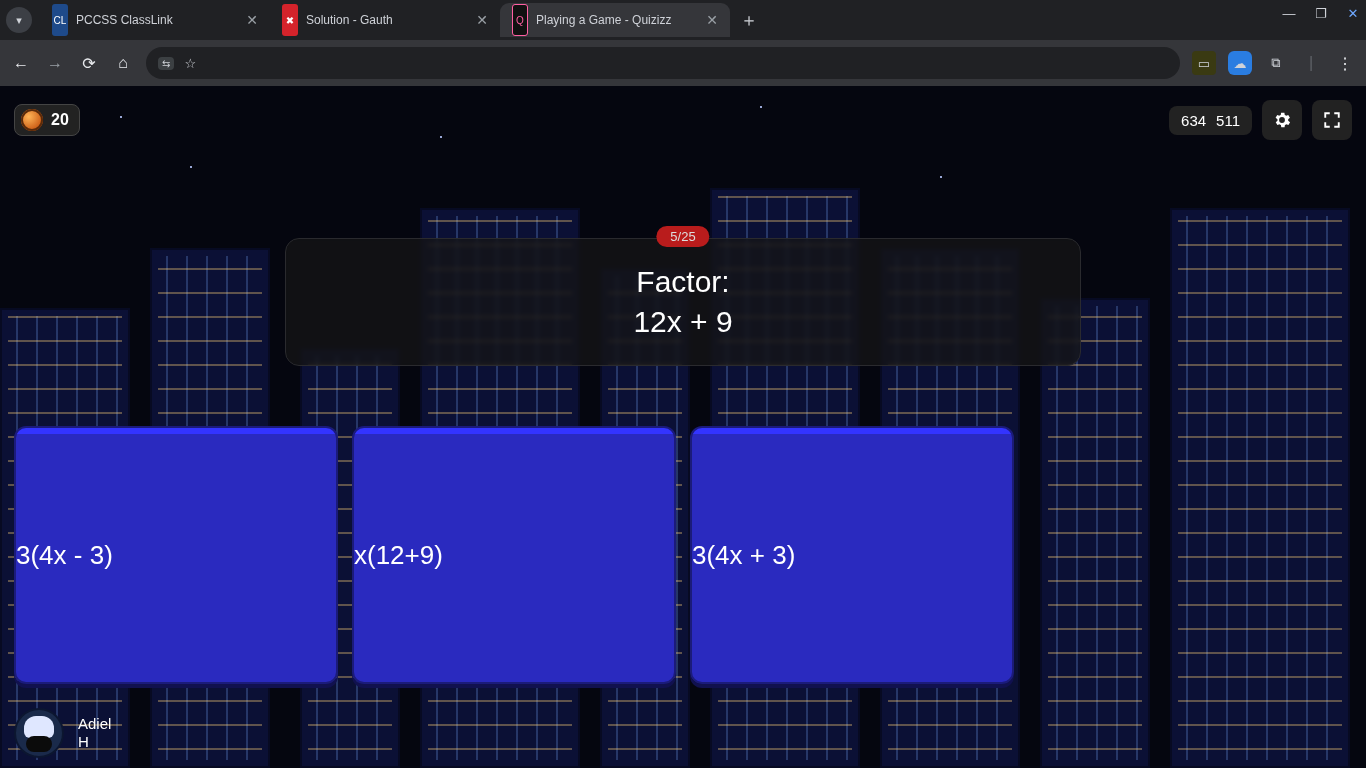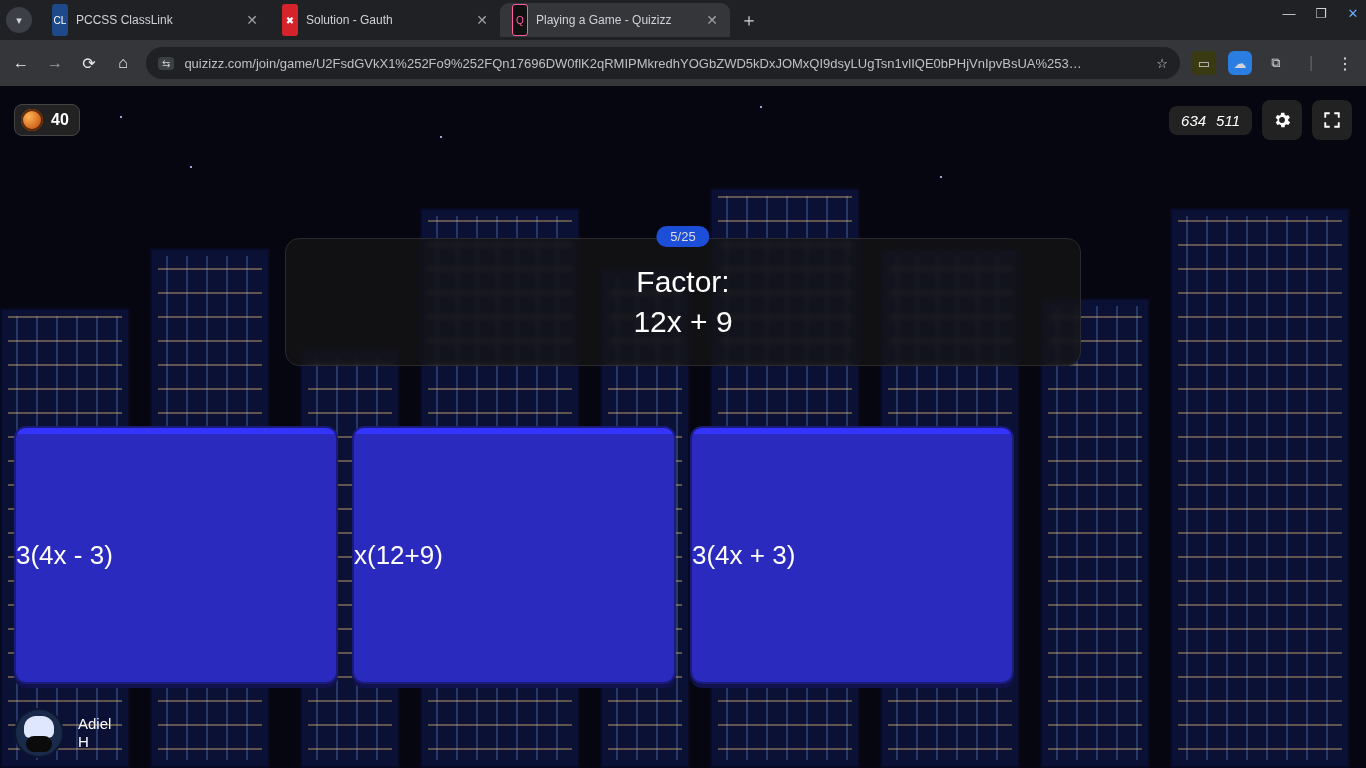--- a/index.html
+++ b/index.html
@@ -33,24 +33,24 @@
 .bld .lights{position:absolute;inset:8px;background-image:
   repeating-linear-gradient(0deg,transparent 0 10px,rgba(255,210,120,.35) 10px 12px,transparent 12px 24px),
   repeating-linear-gradient(90deg,transparent 0 8px,rgba(120,170,255,.25) 8px 10px,transparent 10px 20px);
 }
 .star{position:absolute;width:2px;height:2px;background:#9aa7d6;}
 
 .topbar { position:absolute; top:14px; left:14px; right:14px; display:flex; justify-content:space-between; align-items:center; }
 .coins { background:#222; border:1px solid #444; border-radius:8px; padding:4px 10px 4px 6px; display:flex; align-items:center; gap:8px; color:#fff; font-weight:600; font-size:16px;}
 .coin-icon{width:22px;height:22px;border-radius:50%;background:radial-gradient(circle at 35% 35%,#ffb457,#c95a14 70%);box-shadow:0 0 0 2px #5a2a0a inset;}
 .rightcluster{display:flex;gap:10px;align-items:center;}
-.scorebox{background:#222;border-radius:8px;padding:6px 12px;color:#fff;font-size:15px;display:flex;gap:10px;font-style:italic;}
+.scorebox{background:#222;border-radius:8px;padding:6px 12px;color:#fff;font-size:15px;display:flex;gap:10px;}
 .iconbtn{width:40px;height:40px;background:#222;border-radius:8px;display:flex;align-items:center;justify-content:center;color:#fff;}
 
-.qpill{position:absolute;top:140px;left:50%;transform:translateX(-50%);background:#1d4ed8;color:#ddd;border-radius:16px;padding:3px 14px;font-size:13px;z-index:5;}
+.qpill{position:absolute;top:140px;left:50%;transform:translateX(-50%);background:#b91c1c;color:#ddd;border-radius:16px;padding:3px 14px;font-size:13px;z-index:5;}
 .question{position:absolute;top:152px;left:50%;transform:translateX(-50%);width:796px;height:128px;background:rgba(20,20,22,.78);border:1px solid #2a2a2e;border-radius:14px;display:flex;flex-direction:column;align-items:center;justify-content:center;color:#fff;backdrop-filter:blur(2px);}
 .question .line{font-size:30px;line-height:1.35;font-weight:400;}
 
 .answers{position:absolute;left:14px;right:14px;top:340px;display:grid;grid-template-columns:repeat(4,1fr);gap:14px;}
 .answer{height:258px;border-radius:12px;background:linear-gradient(180deg,#3334ff 0 6px,#2a2abf 6px 100%);border:2px solid #1b1b7a;display:flex;align-items:center;justify-content:flex-start;color:#fff;font-size:26px;cursor:pointer;box-shadow:0 4px 0 #11114f;}
 
 .player{position:absolute;left:14px;bottom:10px;display:flex;align-items:center;gap:14px;color:#fff;}
 .avatar{width:50px;height:50px;border-radius:50%;background:#1a2a4a;position:relative;overflow:hidden;border:2px solid #0c1630;}
 .avatar::before{content:"";position:absolute;top:6px;left:8px;right:8px;height:22px;border-radius:12px 12px 6px 6px;background:#dfe7ff;}
 .avatar::after{content:"";position:absolute;bottom:4px;left:10px;right:10px;height:16px;border-radius:8px;background:#0b0b0b;}
@@ -86,21 +86,20 @@
   </div>
 </div>
 
 <div class="toolbar">
   <span class="navicon enabled">←</span>
   <span class="navicon">→</span>
   <span class="navicon enabled">⟳</span>
   <span class="navicon enabled">⌂</span>
   <div class="urlbar">
     <span style="background:#3c4043;border-radius:4px;padding:1px 4px;font-size:10px;">⇆</span>
-    <span class="urltext">quizizz.com/join/game/U2FsdGVkX1%252Fo9%252FQn17696DW0flK2qRMIPMkredhYOGbZWD5kDxJOMxQI9dsyLUgTsn1vlIQE0bPHjVnIpvBsUA%253…</span>
     <span>☆</span>
   </div>
   <span class="exticon" style="background:#3a3a12;">▭</span>
   <span class="exticon" style="background:#2a7de1;border-radius:6px;">☁</span>
   <span class="exticon">⧉</span>
   <span class="navicon" style="color:#5f6368;">|</span>
   <span class="navicon enabled">⋮</span>
 </div>
 
 <div class="viewport">
@@ -136,21 +135,21 @@
         <div class="lights"></div>
       </div>
     <div class="bld" style="left:1170px;width:180px;height:560px;">
         <div class="lights"></div>
       </div>
   </div>
 
   <div class="topbar">
     <div class="coins">
       <span class="coin-icon"></span>
-      <span>40</span>
+      <span>20</span>
     </div>
     <div class="rightcluster">
       <div class="scorebox">
         <span>634</span>
         <span>511</span>
       </div>
       <div class="iconbtn">
         <svg width="20" height="20" viewBox="0 0 24 24" fill="#fff">
             <path d="M19.4 13a7.5 7.5 0 000-2l2.1-1.6-2-3.4-2.5 1a7.4 7.4 0 00-1.7-1l-.4-2.6h-4l-.4 2.6a7.4 7.4 0 00-1.7 1l-2.5-1-2 3.4L6.6 11a7.5 7.5 0 000 2l-2.1 1.6 2 3.4 2.5-1a7.4 7.4 0 001.7 1l.4 2.6h4l.4-2.6a7.4 7.4 0 001.7-1l2.5 1 2-3.4zM12 15.5A3.5 3.5 0 1115.5 12 3.5 3.5 0 0112 15.5z"></path>
           </svg>

